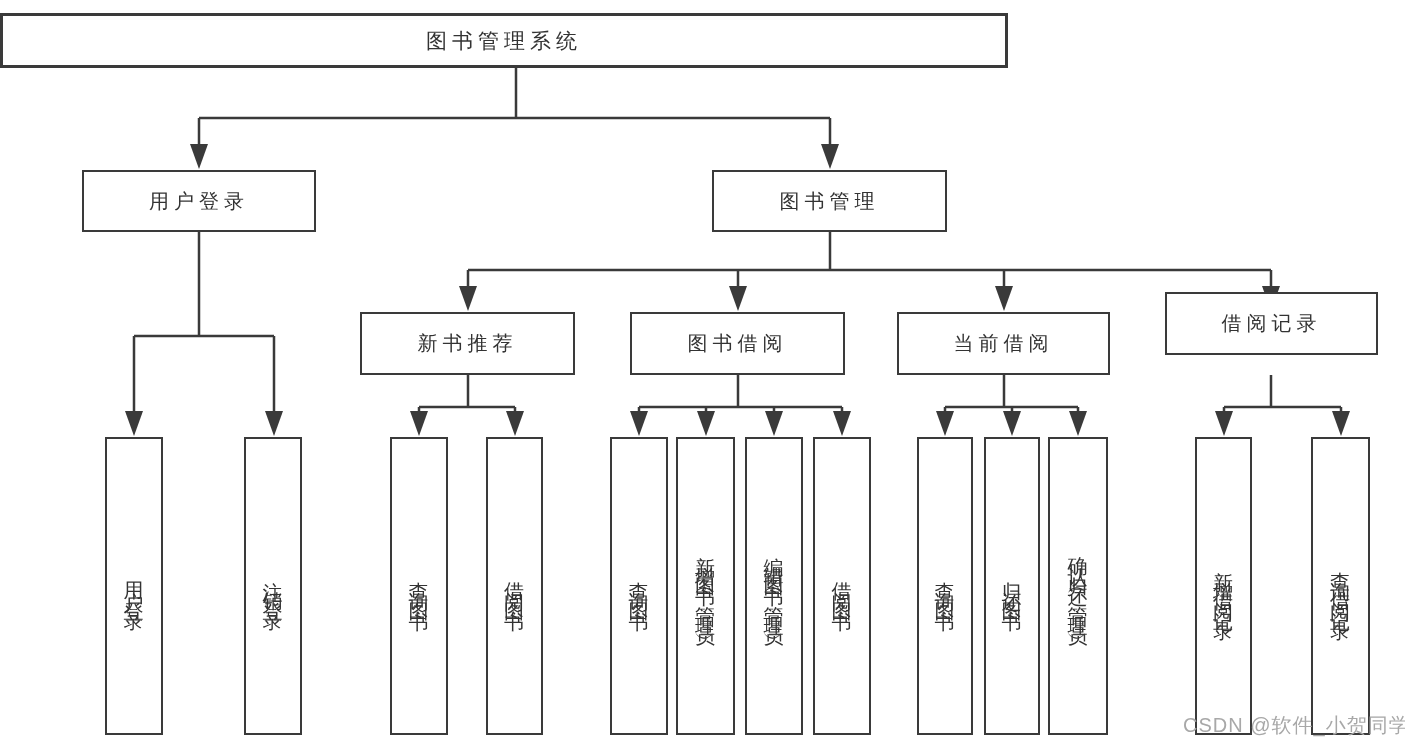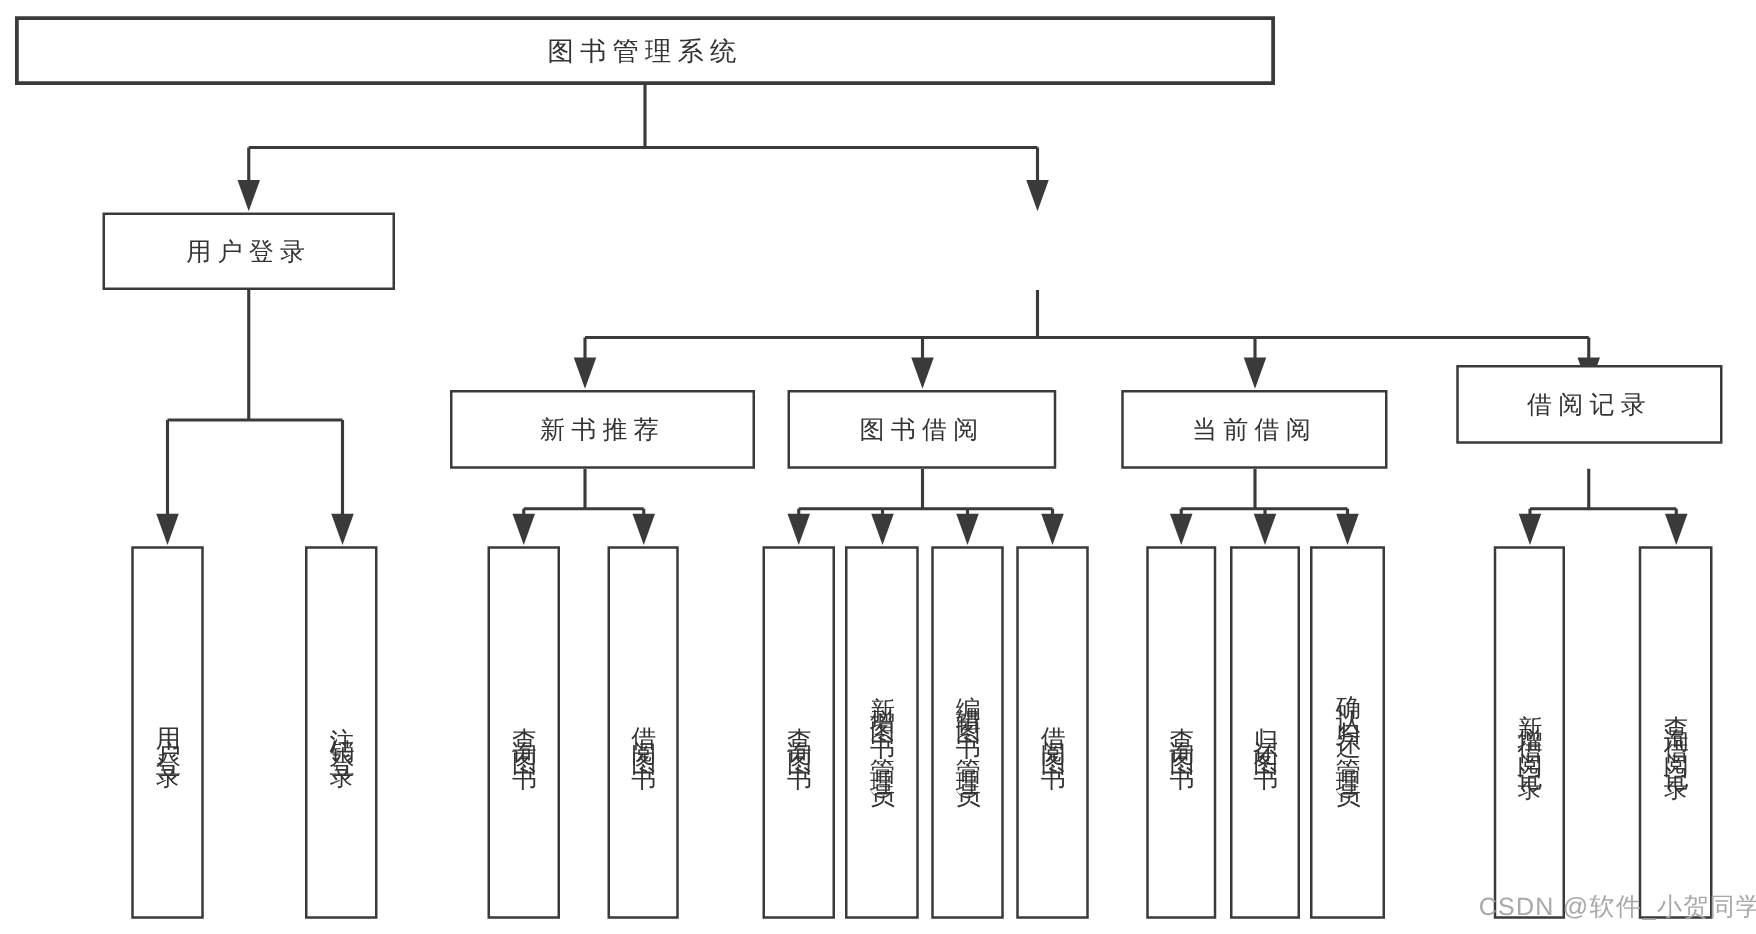--- a/index.html
+++ b/index.html
@@ -85,29 +85,32 @@
       <polygon points="765,411 783,411 774,436"></polygon>
       <polygon points="833,411 851,411 842,436"></polygon>
       <polygon points="936,411 954,411 945,436"></polygon>
       <polygon points="1003,411 1021,411 1012,436"></polygon>
       <polygon points="1069,411 1087,411 1078,436"></polygon>
       <polygon points="1215,411 1233,411 1224,436"></polygon>
       <polygon points="1332,411 1350,411 1341,436"></polygon>
     </g>
   </svg>
 
-  <div class="box root" style="left:12px;top:13px;width:1008px;height:55px">
+  <div class="box root" style="left:0;top:13px;width:1008px;height:55px">
     <span class="hlabel">图书管理系统</span>
   </div>
 
   <div class="box" style="left:82px;top:170px;width:234px;height:62px">
     <span class="hlabel">用户登录</span>
   </div>
+  <div class="box" style="left:712px;top:170px;width:235px;height:62px">
+    <span class="hlabel">图书管理</span>
+  </div>
 
-  <div class="box" style="left:360px;top:312px;width:244px;height:63px">
+  <div class="box" style="left:360px;top:312px;width:215px;height:63px">
     <span class="hlabel">新书推荐</span>
   </div>
   <div class="box" style="left:630px;top:312px;width:215px;height:63px">
     <span class="hlabel">图书借阅</span>
   </div>
   <div class="box" style="left:897px;top:312px;width:213px;height:63px">
     <span class="hlabel">当前借阅</span>
   </div>
   <div class="box" style="left:1165px;top:292px;width:213px;height:63px">
     <span class="hlabel">借阅记录</span>

